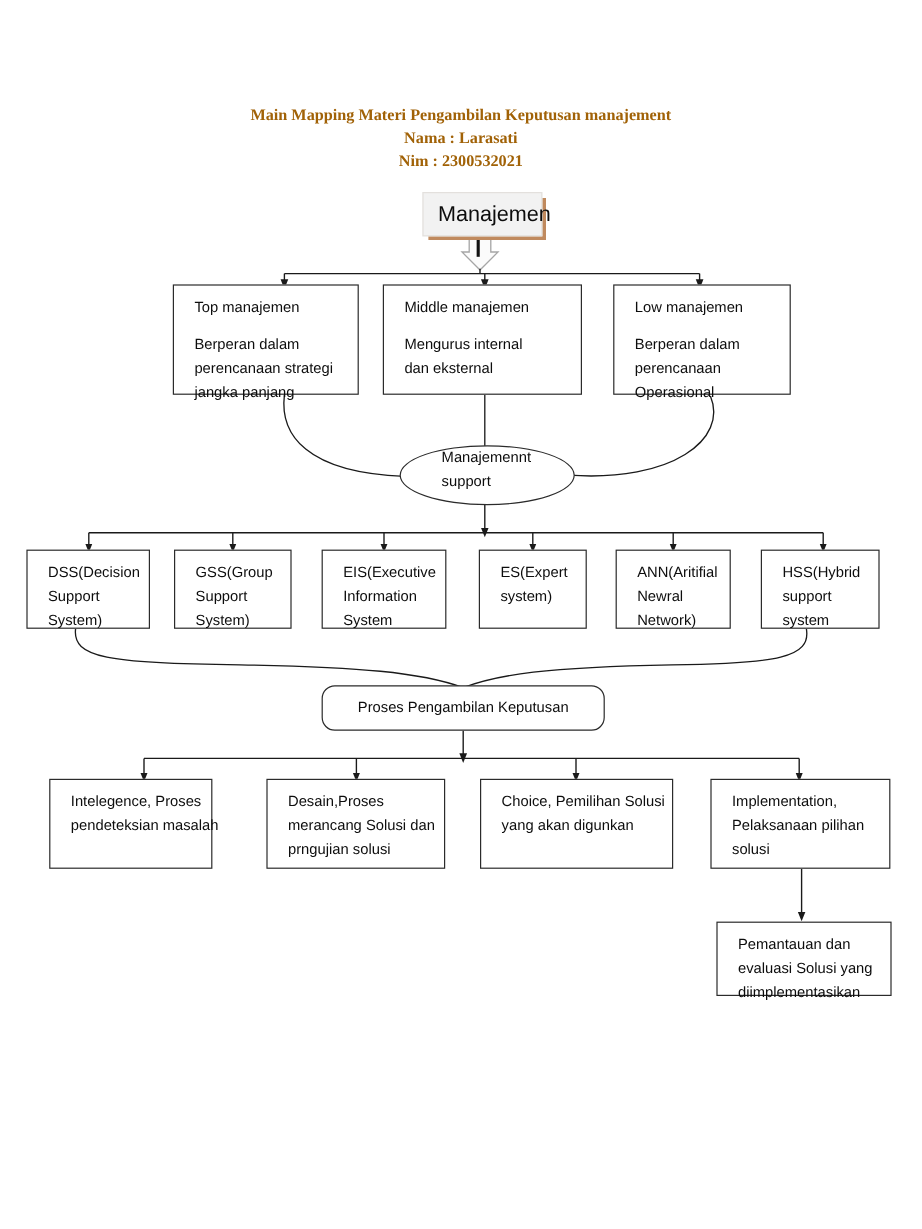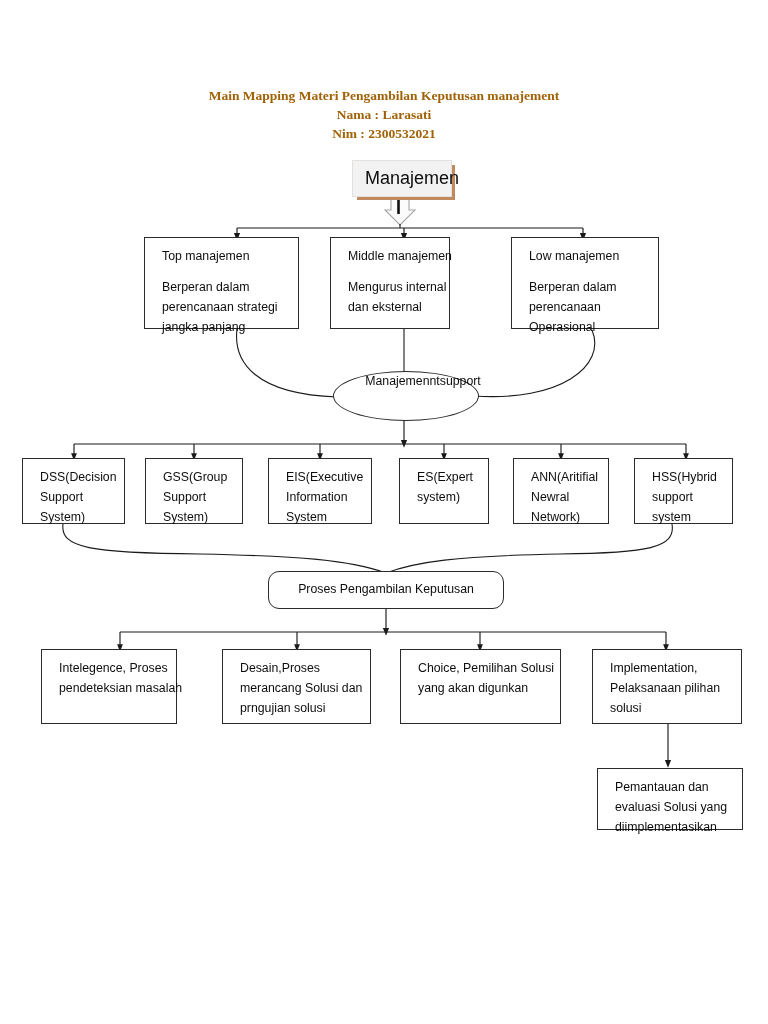--- a/index.html
+++ b/index.html
@@ -89,21 +89,21 @@
   .node-ellipse {
     position: absolute;
     box-sizing: border-box;
     background: #ffffff;
     border: 1.2px solid #2b2b2b;
     border-radius: 50%;
     font-size: 12.3px;
     color: #0d0d0d;
     line-height: 1.62;
     display: flex;
-    justify-content: center;
+    flex-direction: column;
     padding-left: 34px;
   }
   .node-ellipse .ln { display: block; white-space: pre; }
 </style>
 </head>
 <body>
 
 <div id="canvas">
 
   <svg class="svg-layer" viewBox="0 0 768 1024" xmlns="http://www.w3.org/2000/svg">
@@ -169,21 +169,21 @@
   </div>
 
   <div class="node" style="left:144px; top:237px; width:155px; height:92px;">
     <span class="ln">Top manajemen</span>
     <span class="gap"></span>
     <span class="ln">Berperan dalam</span>
     <span class="ln">perencanaan strategi</span>
     <span class="ln">jangka panjang</span>
   </div>
 
-  <div class="node" style="left:330px; top:237px; width:120px; height:92px;">
+  <div class="node" style="left:319px; top:237px; width:166px; height:92px;">
     <span class="ln">Middle manajemen</span>
     <span class="gap"></span>
     <span class="ln">Mengurus internal</span>
     <span class="ln">dan eksternal</span>
   </div>
 
   <div class="node" style="left:511px; top:237px; width:148px; height:92px;">
     <span class="ln">Low manajemen</span>
     <span class="gap"></span>
     <span class="ln">Berperan dalam</span>

